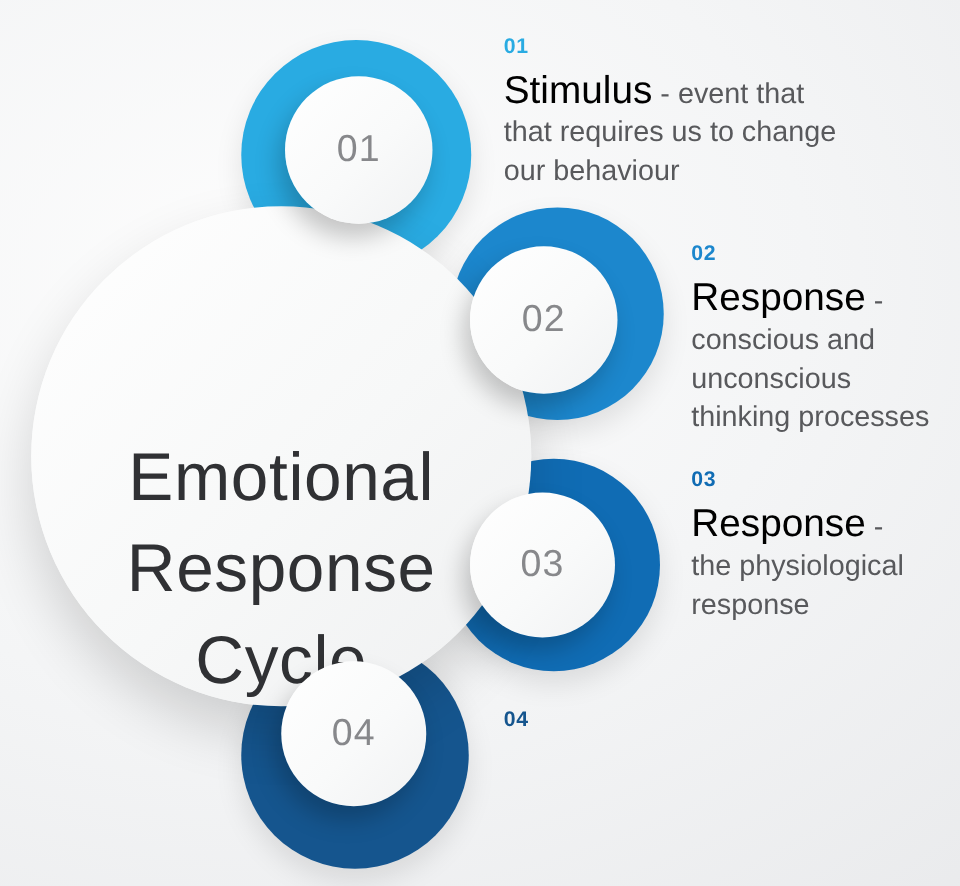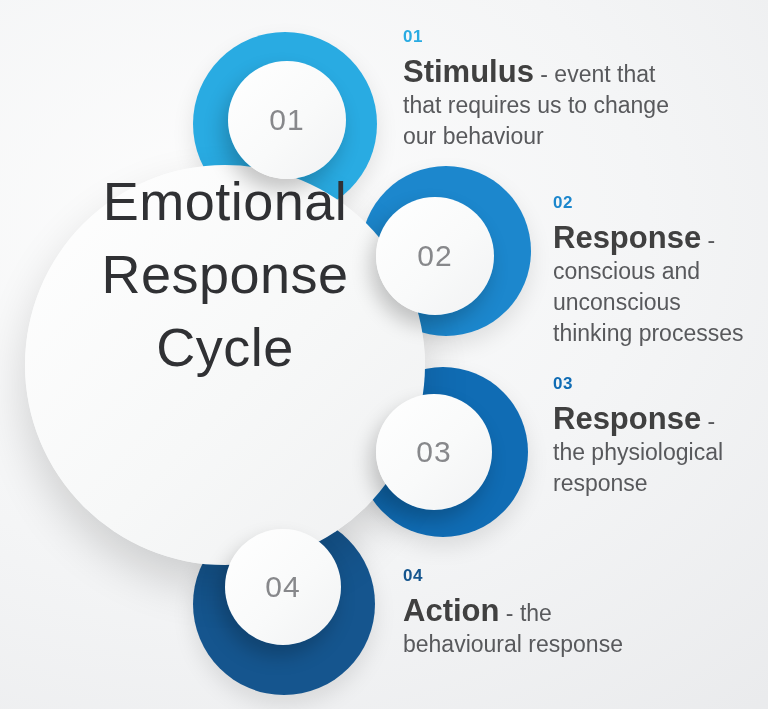--- a/index.html
+++ b/index.html
@@ -31,21 +31,21 @@
 
   
   .big-circle {
     position: absolute;
     left: 25px; top: 165px;
     width: 400px; height: 400px;
     border-radius: 50%;
     background: linear-gradient(135deg, #ffffff 0%, #f7f8f8 55%, #eff0f1 100%);
     box-shadow: 0 22px 45px rgba(0,0,0,0.16);
     display: flex;
-    align-items: flex-start;
+    align-items: flex-end;
     justify-content: center;
   }
   .cycle-title {
     white-space: pre-line;
     text-align: center;
     font-size: 54px;
     line-height: 73px;
     font-weight: 300;
     color: #303134;
     letter-spacing: 0.5px;
@@ -86,22 +86,22 @@
   }
   .step-body {
     white-space: pre-line;
     color: #58595c;
     font-size: 23px;
     line-height: 31px;
     font-weight: 300;
   }
   .step-title {
     font-size: 31px;
-    color: #404040;
-    font-weight: 700;
+    color: #000000;
+    font-weight: 400;
   }
   .step-desc {
     font-size: 23px;
     font-weight: 300;
   }
 </style>
 </head>
 <body>
 
 <div class="stage">
@@ -147,17 +147,15 @@
 
   <div class="step-label tb3">
     <div class="step-num" style="color: rgb(16, 108, 180);">03</div>
     <div class="step-body"><span class="step-title">Response</span><span class="step-desc"> -
 the physiological
 response</span></div>
   </div>
 
   <div class="step-label tb4">
     <div class="step-num" style="color: rgb(21, 85, 142);">04</div>
-    <div class="step-body"><span class="step-title">Action</span><span class="step-desc"> - the
-behavioural response</span></div>
   </div>
 
 </div>
 
 </body></html>

